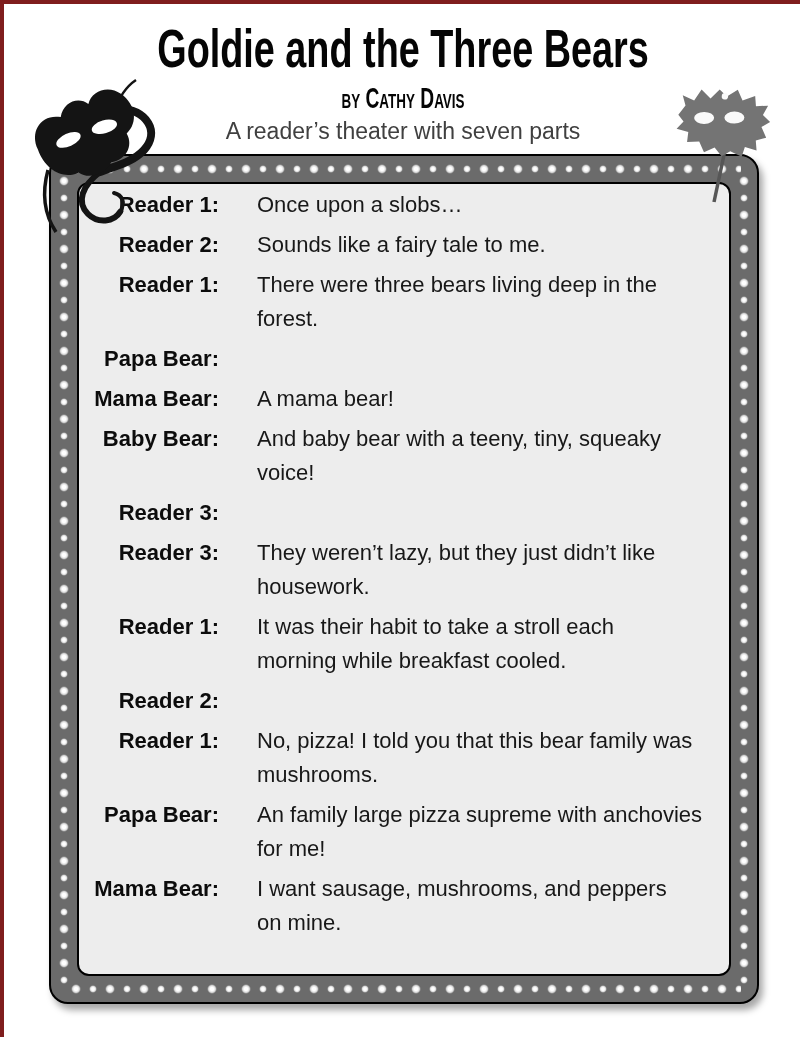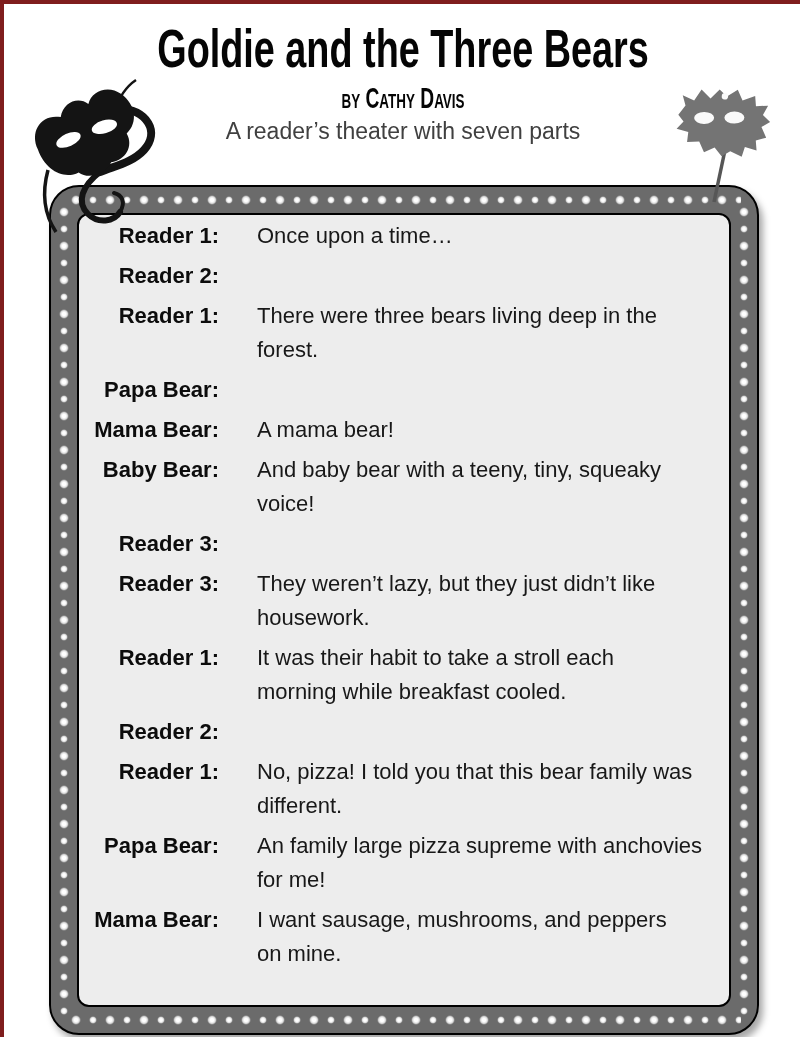--- a/index.html
+++ b/index.html
@@ -35,23 +35,22 @@
     color:#404040;
   }
 
   
   .frame {
     position:absolute; left:45px; top:150px;
     width:710px; height:850px;
     box-sizing:border-box;
     background:#6b6b6b;
     border:2px solid #000;
-    border-radius:30px;
+    border-radius:19px;
     box-shadow:4px 6px 7px rgba(0,0,0,0.35);
-    margin-top:31px;
   }
   .dots { position:absolute; pointer-events:none; }
   .dots-h {
     left:16px; right:16px; height:26px;
     background-image:
       radial-gradient(circle 5px at 9px 50%,  #ffffff 35%, #dcdcdc 68%, rgba(190,190,190,0.35) 88%, rgba(190,190,190,0) 100%),
       radial-gradient(circle 4px at 26px 50%, #ffffff 35%, #dcdcdc 68%, rgba(190,190,190,0.35) 88%, rgba(190,190,190,0) 100%);
     background-size:34px 100%;
     background-repeat:repeat-x;
   }
@@ -135,24 +134,25 @@
     <div class="dots dots-h dots-top"></div>
     <div class="dots dots-h dots-bottom"></div>
     <div class="dots dots-v dots-left"></div>
     <div class="dots dots-v dots-right"></div>
 
     <div class="panel">
       <div class="script">
 
         <div class="row">
           <div class="speaker">Reader 1:</div>
-          <div class="dialogue">Once upon a time…</div>
+          <div class="dialogue">Once upon a slobs…</div>
         </div>
         <div class="row">
           <div class="speaker">Reader 2:</div>
+          <div class="dialogue">Sounds like a fairy tale to me.</div>
         </div>
         <div class="row">
           <div class="speaker">Reader 1:</div>
           <div class="dialogue">There were three bears living deep in the
 forest.</div>
         </div>
         <div class="row">
           <div class="speaker">Papa Bear:</div>
         </div>
         <div class="row">
@@ -176,21 +176,21 @@
           <div class="speaker">Reader 1:</div>
           <div class="dialogue">It was their habit to take a stroll each
 morning while breakfast cooled.</div>
         </div>
         <div class="row">
           <div class="speaker">Reader 2:</div>
         </div>
         <div class="row">
           <div class="speaker">Reader 1:</div>
           <div class="dialogue">No, pizza! I told you that this bear family was
-different.</div>
+mushrooms.</div>
         </div>
         <div class="row">
           <div class="speaker">Papa Bear:</div>
           <div class="dialogue">An family large pizza supreme with anchovies
 for me!</div>
         </div>
         <div class="row">
           <div class="speaker">Mama Bear:</div>
           <div class="dialogue">I want sausage, mushrooms, and peppers
 on mine.</div>

